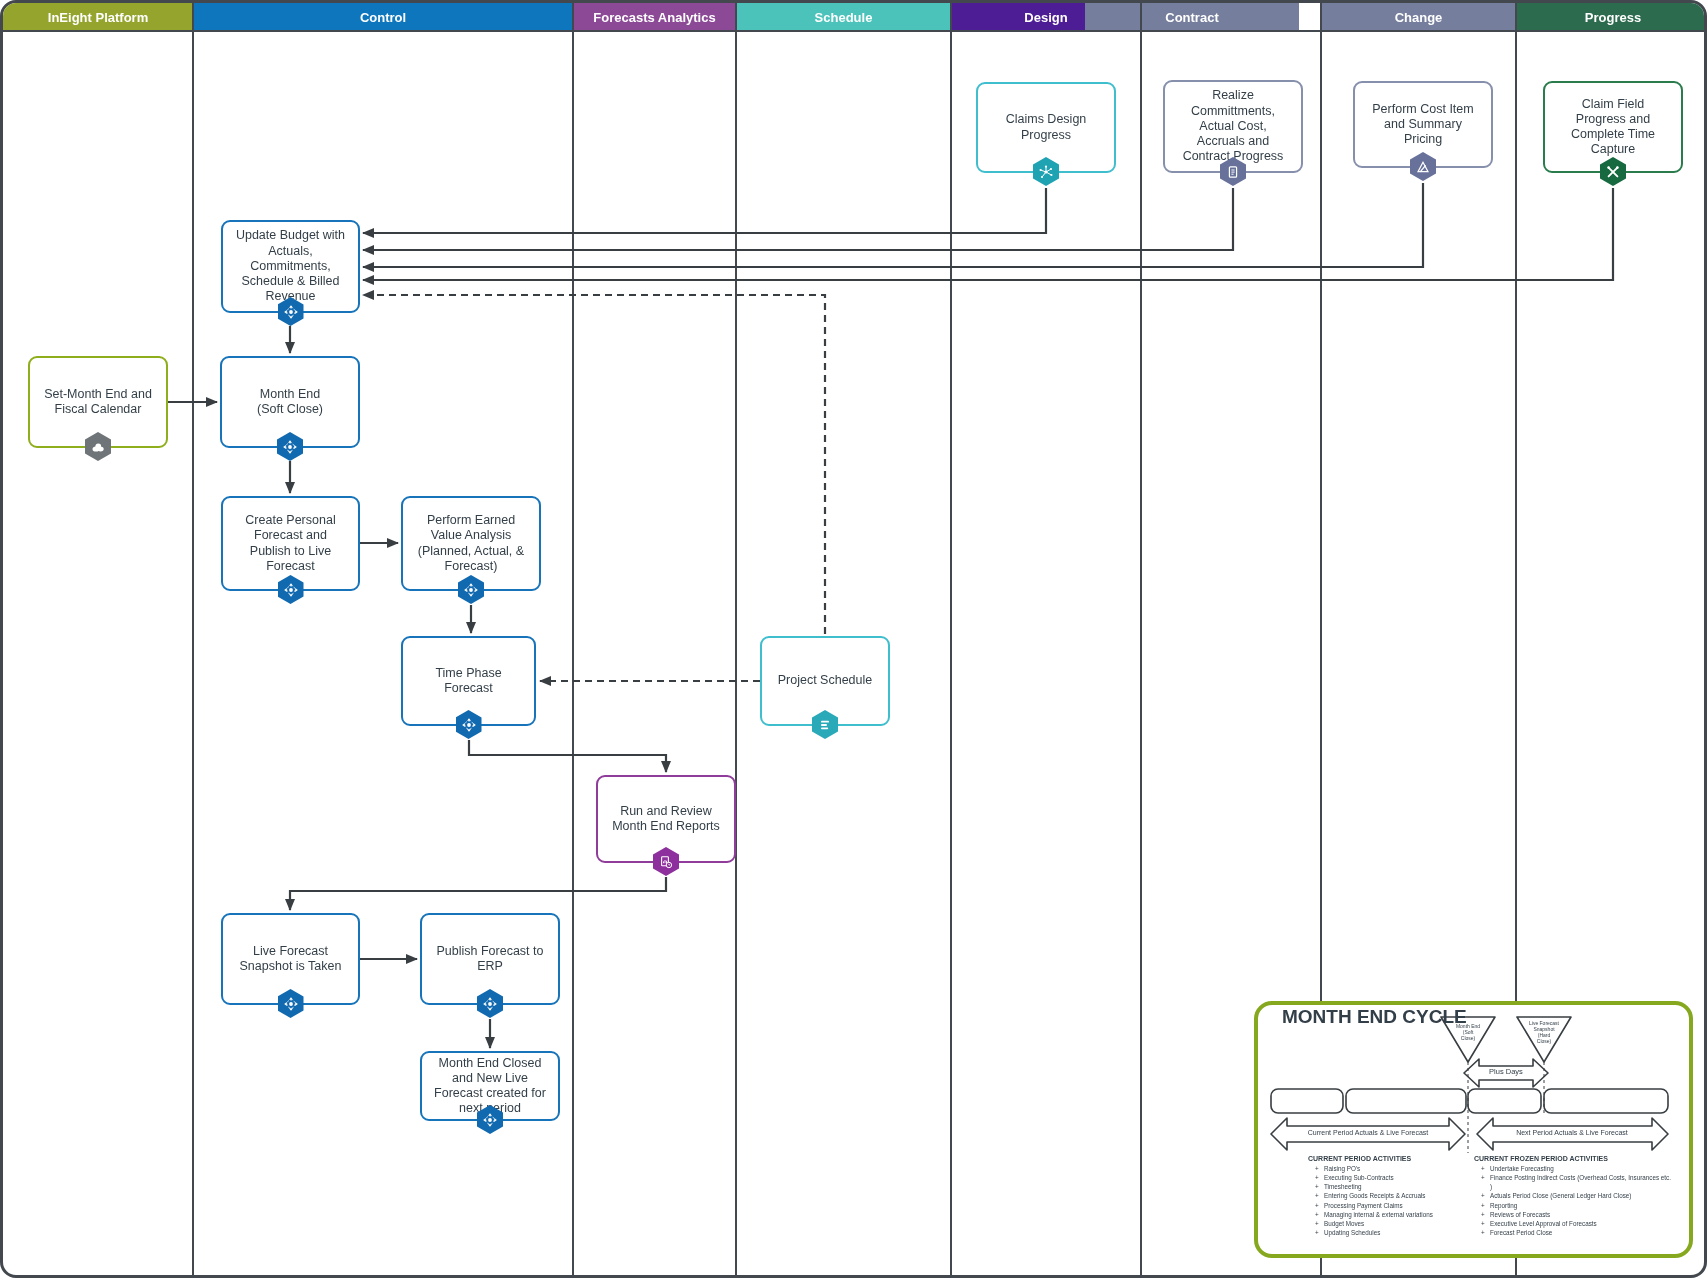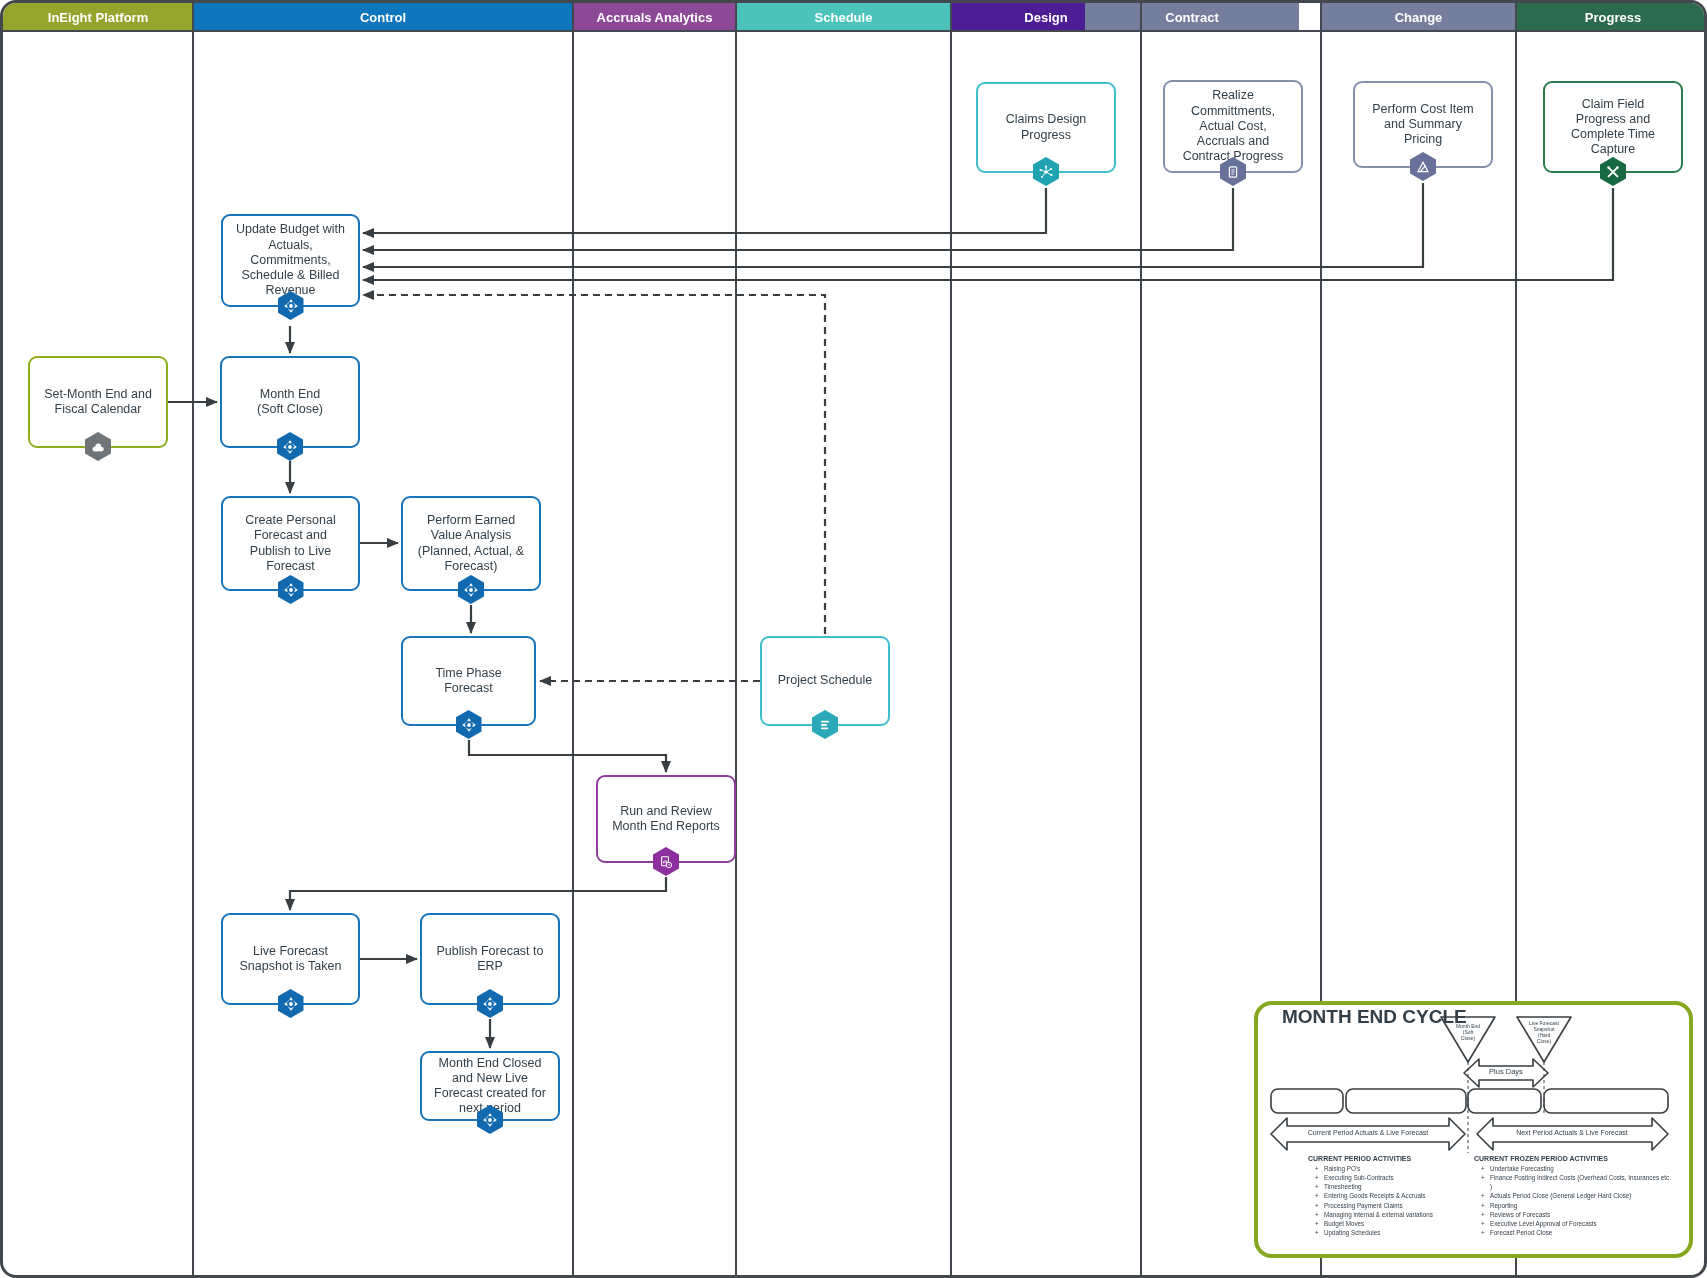--- a/index.html
+++ b/index.html
@@ -42,21 +42,21 @@
 
 <div class="canvas">
 
   <div class="lane-header lh-0" style="left:0;width:190px">
       <span>InEight Platform</span>
     </div>
   <div class="lane-header lh-1" style="left:190px;width:380px">
       <span>Control</span>
     </div>
   <div class="lane-header lh-2" style="left:570px;width:163px">
-      <span>Accruals Analytics</span>
+      <span>Forecasts Analytics</span>
     </div>
   <div class="lane-header lh-3" style="left:733px;width:215px">
       <span>Schedule</span>
     </div>
   <div class="lane-header lh-4" style="left:948px;width:190px">
       <span>Design</span>
     </div>
   <div class="lane-header lh-5" style="left:1082px;width:214px">
       <span>Contract</span>
     </div>
@@ -107,21 +107,21 @@
     <span class="hex hex-gray">
         <svg viewBox="0 0 16 16">
           <g fill="#fff">
             <ellipse cx="6" cy="10" rx="3.5" ry="2.6"></ellipse>
             <ellipse cx="10.6" cy="10.1" rx="3.1" ry="2.4"></ellipse>
             <circle cx="8.3" cy="7.3" r="2.9"></circle>
           </g>
         </svg>
       </span>
   </div>
-  <div class="node n-blue" style="left:218px;top:211px;width:139px;height:93px">
+  <div class="node n-blue" style="left:218px;top:217px;width:139px;height:93px">
     <span class="node-label">Update Budget with
 Actuals,
 Commitments,
 Schedule &amp; Billed
 Revenue</span>
     <span class="hex hex-blue">
         <svg viewBox="0 0 16 16">
           <g fill="#fff">
             <circle cx="8" cy="8" r="1.9"></circle>
             <path d="M8 1.2 L10 3.8 L6 3.8 Z"></path>

